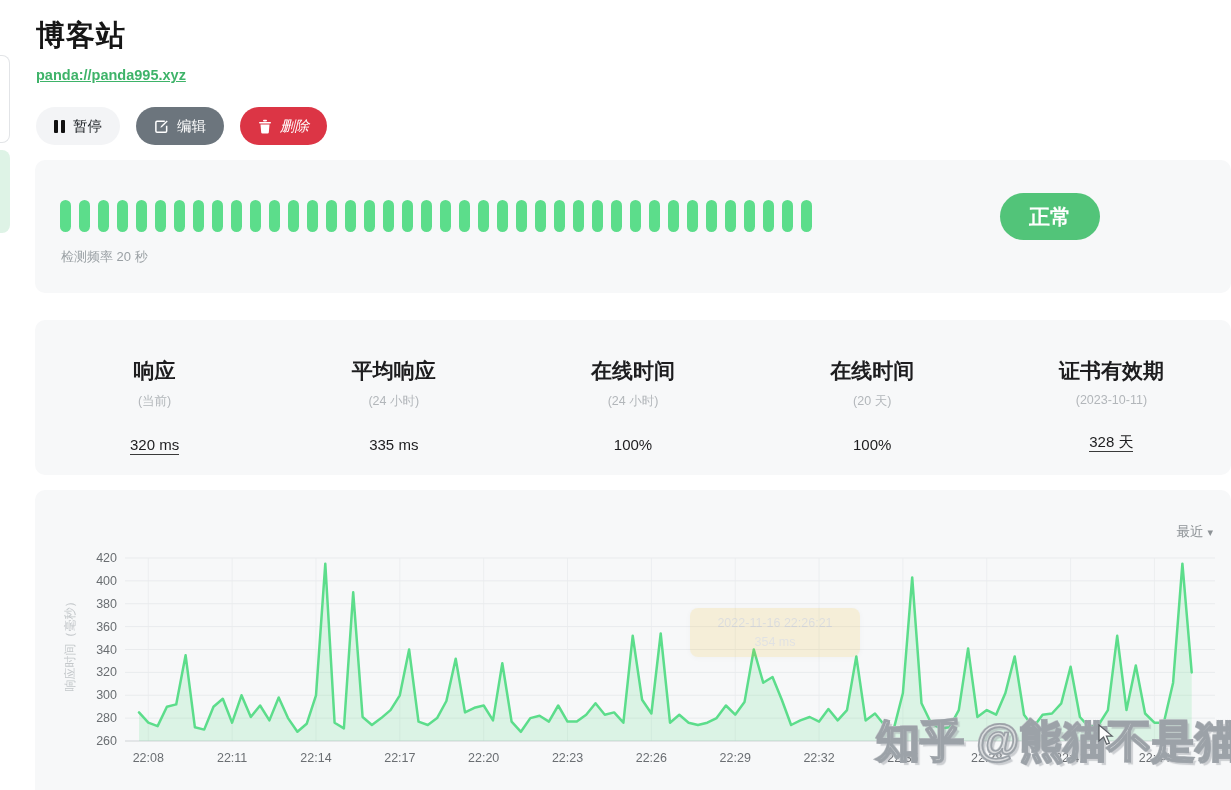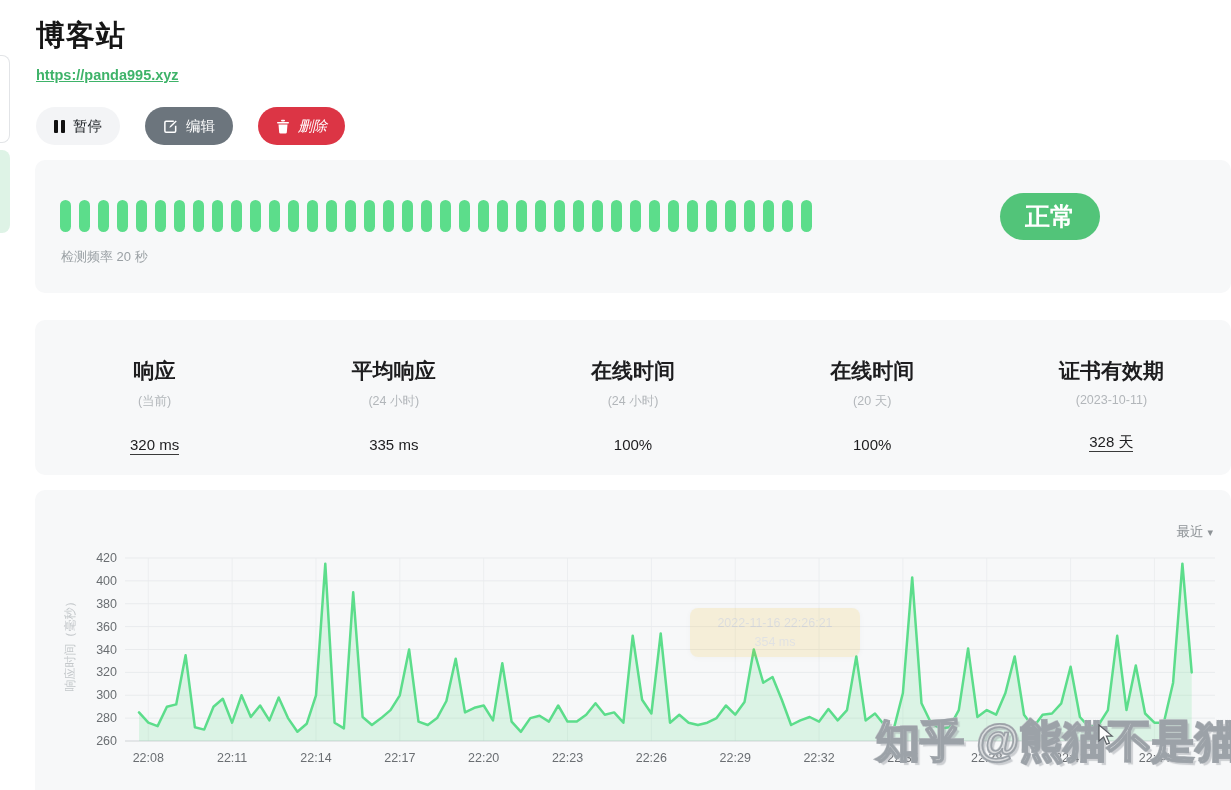--- a/index.html
+++ b/index.html
@@ -11,38 +11,38 @@
   .page { position:absolute; inset:0; }
 
   
   .sliver { position:absolute; left:0; width:10px; }
   .sliver-card { top:55px; height:88px; background:#fff; border:1px solid #e2e4e7; border-left:none; border-radius:0 8px 8px 0; }
   .sliver-active { top:150px; height:83px; background:#def3e6; border-radius:0 8px 8px 0; }
 
   .page-title { position:absolute; left:36px; top:16px; font-size:29px; font-weight:700; color:#161616; letter-spacing:1px; }
   .page-url { position:absolute; left:36px; top:67px; font-size:14.5px; font-weight:700; color:#3eb369; text-decoration:underline; }
 
-  .btn-row { position:absolute; left:36px; top:107px; display:flex; gap:25px; }
+  .btn-row { position:absolute; left:36px; top:107px; display:flex; gap:16px; }
   .btn { display:flex; align-items:center; gap:8px; height:38px; padding:0 18px; border:none; border-radius:19px; font-size:14.5px; font-family:inherit; cursor:pointer; }
   .btn-pause { background:#f3f4f6; color:#212529; }
   .btn-edit { background:#6c757d; color:#fff; }
   .btn-delete { background:#dc3545; color:#fff;font-style:italic; }
   .pause-glyph { display:flex; gap:3px; }
   .pause-glyph i { display:block; width:4px; height:13px; background:#111; border-radius:1px; }
 
   .panel { position:absolute; left:35px; width:1196px; background:#f7f8f9; border-radius:10px; }
   .panel-status { top:160px; height:133px; }
   .panel-stats { top:320px; height:155px; }
   .panel-chart { top:490px; height:312px; }
 
   .beats { position:absolute; left:25px; top:40px; display:flex; gap:8px; }
   .beat { width:11px; height:32px; border-radius:6px; background:#5cdd8b; }
   .freq-label { position:absolute; left:26px; top:88px; font-size:13px; color:#9aa0a4; }
   .status-badge { position:absolute; left:965px; top:33px; width:100px; height:47px; border-radius:24px;
-    display:flex; align-items:center; justify-content:center; font-size:25px; font-weight:700; color:#fff; }
+    display:flex; align-items:center; justify-content:center; font-size:21px; font-weight:700; color:#fff; }
 
   .stats-row { display:grid; grid-template-columns:repeat(5,1fr); padding-top:29px; text-align:center; }
   .stat-title { font-size:21px; font-weight:700; color:#1d1d1f;margin-top:8px; }
   .stat-sub { margin-top:8px; font-size:12.5px; color:#b2b6ba; }
   .stat-value { margin-top:26px; font-size:15px; color:#1d1d1f; }
   .stat-value .u { border-bottom:1px solid #3a3a3a; padding-bottom:1px;margin-top:9px; }
 
   .period-select { position:absolute; right:18px; top:33px; font-size:13.5px; color:#8d9296; cursor:pointer; }
   .period-select .caret { font-size:11px; margin-left:4px; }
 
@@ -66,21 +66,21 @@
 </style>
 </head>
 <body>
 
 <div class="page">
 
   <div class="sliver sliver-card"></div>
   <div class="sliver sliver-active"></div>
 
   <h1 class="page-title">博客站</h1>
-  <a class="page-url" href="#">https://panda995.xyz</a>
+  <a class="page-url" href="#">panda://panda995.xyz</a>
 
   <div class="btn-row">
     <button class="btn btn-pause">
       <span class="pause-glyph">
           <i></i>
           <i></i>
         </span>
       <span>暂停</span>
     </button>
     <button class="btn btn-edit">

